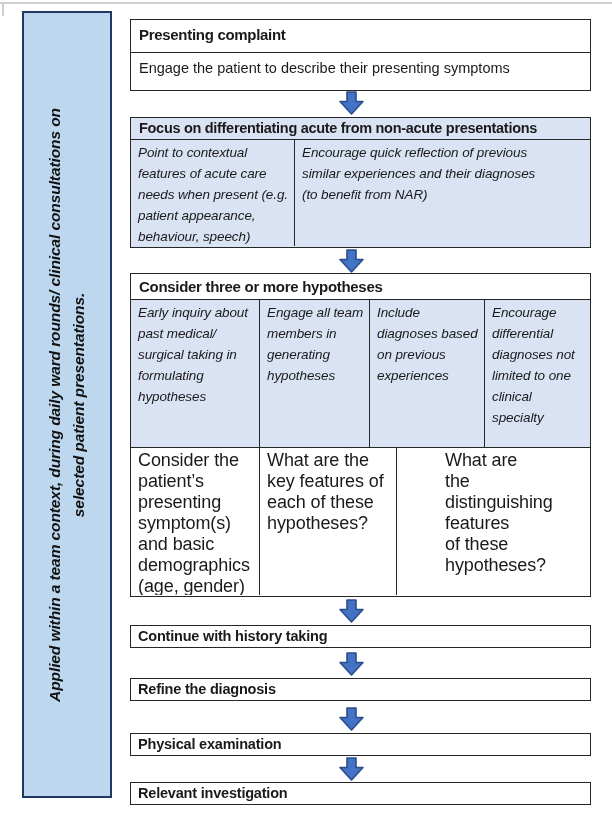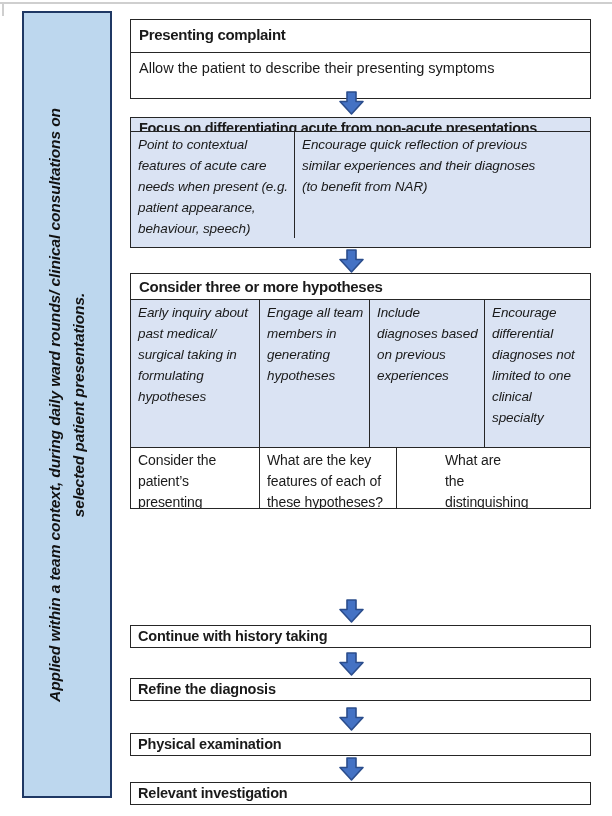--- a/index.html
+++ b/index.html
@@ -33,40 +33,40 @@
     border:1.5px solid #262626; background:#ffffff; overflow:hidden;
   }
   .box-header {
     font-weight:bold; font-size:14.5px; letter-spacing:-0.3px;
     white-space:nowrap; overflow:hidden;
     border-bottom:1.5px solid #262626; padding:4px 8px 2px 8px;
   }
   .blue-bg { background:#dae3f3; }
   .row { display:flex; overflow:hidden; }
   .cell {
-    font-size:14px; line-height:21px; letter-spacing:-0.1px;
+    font-size:18px; line-height:21px; letter-spacing:-0.1px;
     padding:2px 4px 2px 7px; overflow:hidden;
   }
   .cell.it { font-style:italic; font-size:13.5px; }
   .cell + .cell { border-left:1.5px solid #262626; }
 
   
-  .box1 { top:19px; height:80px; }
+  .box1 { top:19px; height:72px; }
   .box1 .box-header { height:33px; font-size:15px; padding-top:6px; }
   .box1 .box-body { font-size:14.5px; padding:7px 8px; white-space:nowrap; overflow:hidden; }
 
   
   .box2 { top:117px; height:131px; background:#dae3f3; }
-  .box2 .box-header { height:14px; padding-top:2px; }
+  .box2 .box-header { height:22px; padding-top:2px; }
   .box2 .row { height:106px; }
   .box2 .cell-a { flex:0 0 163px; }
   .box2 .cell-b { flex:1; padding-right:51px; }
 
   
-  .box3 { top:273px; height:236px; }
+  .box3 { top:273px; height:324px; }
   .box3 .box-header { height:26px; font-size:15px; padding-top:4px; }
   .box3 .row1 { height:148px; border-bottom:1.5px solid #262626; }
   .box3 .row2 { height:147px; background:#ffffff; }
   .box3 .r1c1 { flex:0 0 128px; }
   .box3 .r1c2 { flex:0 0 110px; }
   .box3 .r1c3 { flex:0 0 115px; }
   .box3 .r1c4 { flex:1; }
   .box3 .r2c1 { flex:0 0 128px; }
   .box3 .r2c2 { flex:0 0 137px; }
   .box3 .r2c3 { flex:1; padding-right:72px;padding-left:48px; }
@@ -96,21 +96,21 @@
 
   <div class="sidebar">
     <div class="sidebar-rot">
       <div class="sb-line">Applied within a team context, during daily ward rounds/ clinical consultations on</div>
       <div class="sb-line">selected patient presentations.</div>
     </div>
   </div>
 
   <div class="box box1">
     <div class="box-header">Presenting complaint</div>
-    <div class="box-body">Allow the patient to describe their presenting symptoms</div>
+    <div class="box-body">Engage the patient to describe their presenting symptoms</div>
   </div>
 
   <div class="arrow a1">
     <svg width="27" height="25" viewBox="0 0 27 25">
       <path d="M9 1 L18 1 L18 10.5 L25 10.5 L13.5 23 L2 10.5 L9 10.5 Z" fill="#4472c4"></path>
     </svg>
   </div>
 
   <div class="box box2">
     <div class="box-header blue-bg">Focus on differentiating acute from non-acute presentations</div>

